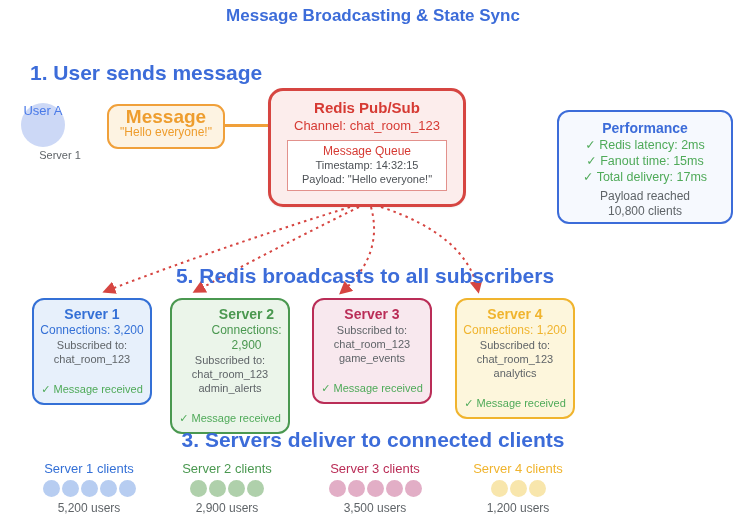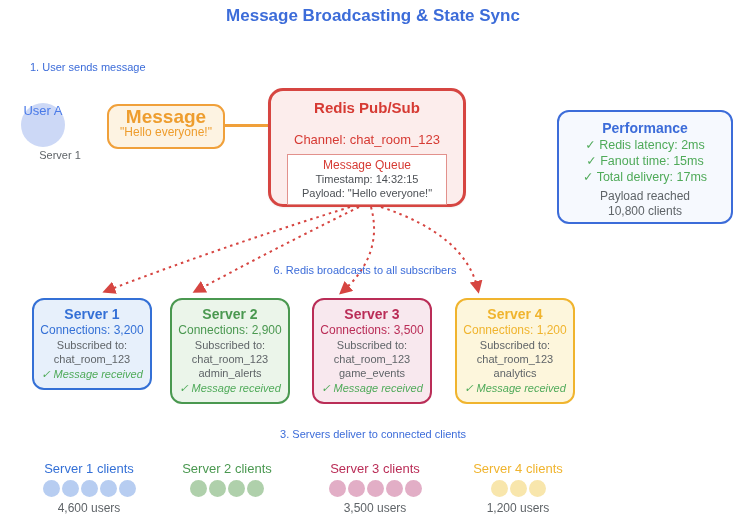--- a/index.html
+++ b/index.html
@@ -4,21 +4,21 @@
 <style>
   html,body{margin:0;padding:0;background:#ffffff;}
   .canvas{
     position:relative;width:746px;height:524px;overflow:hidden;background:#ffffff;
     font-family:"Liberation Sans",sans-serif;
   }
   .abs{position:absolute;}
 
   
   .title{top:6px;left:0;width:100%;text-align:center;font-size:17px;font-weight:bold;color:var(--heading-blue);}
-  .h-section{font-size:11px;font-weight:normal;color:var(--heading-blue);}
+  .h-section{font-size:21px;font-weight:bold;color:var(--heading-blue);}
   .h1{left:30px;top:61px;}
   .h2{left:0;width:730px;top:264px;text-align:center;}
   .h3{left:0;width:100%;top:428px;text-align:center;}
 
   
   .user-circle{left:21px;top:103px;width:44px;height:44px;border-radius:50%;
     background:var(--user-circle-bg);display:flex;align-items:flex-start;justify-content:center;
     font-size:13px;color:var(--user-circle-text);}
   .user-server{left:26px;top:149px;width:68px;text-align:center;font-size:11px;color:var(--gray-text);}
 
@@ -27,45 +27,45 @@
     border:2px solid var(--orange);border-radius:11px;text-align:center;padding-top:3px;}
   .msg-title{font-size:19px;font-weight:bold;color:var(--orange-text);line-height:16px;}
   .msg-text{font-size:12px;color:var(--orange-text);line-height:15px;}
   .connector{left:223px;top:124px;width:45px;height:3px;background:var(--orange);}
 
   
   .redis-box{left:268px;top:88px;width:192px;height:113px;background:var(--red-bg);
     border:3px solid var(--red);border-radius:15px;text-align:center;
     box-shadow:0 1px 2px rgba(0,0,0,0.06);}
   .redis-title{font-size:15px;font-weight:bold;color:var(--red-text);margin-top:8px;line-height:18px;}
-  .redis-channel{font-size:13px;color:var(--red-text);margin-top:15px;line-height:16px;}
+  .redis-channel{font-size:13px;color:var(--red-text);margin-top:1px;line-height:16px;}
   .queue-box{margin:6px 16px 0 16px;background:#ffffff;border:1.5px solid var(--queue-border);
     border-radius:0;padding:3px 0 4px 0;}
   .queue-title{font-size:12px;color:var(--red-text);line-height:15px;}
   .queue-line{font-size:11px;color:var(--queue-text);line-height:13.5px;}
 
   
   .perf-box{left:557px;top:110px;width:172px;height:110px;background:var(--perf-bg);
     border:2px solid var(--perf-blue);border-radius:12px;text-align:center;}
   .perf-title{font-size:14px;font-weight:bold;color:var(--perf-blue);margin-top:8px;line-height:17px;}
   .perf-metric{font-size:12.5px;color:var(--green-check);line-height:16px;}
   .perf-metric:first-of-type{margin-top:3px;}
   .perf-summary{font-size:12px;color:var(--gray-text);margin-top:4px;line-height:15px;}
 
   
   .server-card{top:298px;width:116px;border-radius:12px;text-align:center;
     border:2.5px solid;padding:5px 0 6px 0;}
   .card-title{font-size:14px;font-weight:bold;line-height:18px;}
   .card-conn{font-size:12px;line-height:15px;}
   .card-sub{font-size:11px;color:var(--gray-text);line-height:14px;}
-  .card-status{font-size:11px;color:var(--green-check);line-height:15px;margin-top:1px;font-style:italic;}
+  .card-status{font-size:11px;color:var(--green-check);line-height:15px;margin-top:16px;}
   .s1{left:32px;border-color:var(--s1);background:var(--s1-bg);}
   .s1 .card-title,.s1 .card-conn{color:var(--s1);}
   .s2{left:170px;border-color:var(--s2);background:var(--s2-bg);}
-  .s2 .card-title,.s2 .card-conn{color:var(--s2);}
+  .s2 .card-title,.s2 .card-conn{color:var(--s2);padding-left:33px;}
   .s3{left:312px;border-color:var(--s3);background:var(--s3-bg);}
   .s3 .card-title,.s3 .card-conn{color:var(--s3);}
   .s4{left:455px;border-color:var(--s4);background:var(--s4-bg);}
   .s4 .card-title,.s4 .card-conn{color:var(--s4);}
 
   
   .client-group{top:461px;width:118px;text-align:center;}
   .g1{left:30px;} .g2{left:168px;} .g3{left:316px;} .g4{left:459px;}
   .group-label{font-size:13px;line-height:15px;}
   .g1 .group-label{color:var(--s1);}
@@ -130,42 +130,41 @@
     <div class="perf-title">Performance</div>
     <div class="perf-metric">✓ Redis latency: 2ms</div>
     <div class="perf-metric">✓ Fanout time: 15ms</div>
     <div class="perf-metric">✓ Total delivery: 17ms</div>
     <div class="perf-summary">
       <div>Payload reached</div>
       <div>10,800 clients</div>
     </div>
   </div>
 
-  <div class="abs h-section h2">6. Redis broadcasts to all subscribers</div>
+  <div class="abs h-section h2">5. Redis broadcasts to all subscribers</div>
 
   <div class="abs server-card s1">
     <div class="card-title">Server 1</div>
     <div class="card-conn">Connections: 3,200</div>
     <div class="card-sub">Subscribed to:</div>
     <div class="card-sub">chat_room_123</div>
     <div class="card-status">✓ Message received</div>
   </div>
 
   <div class="abs server-card s2">
     <div class="card-title">Server 2</div>
     <div class="card-conn">Connections: 2,900</div>
     <div class="card-sub">Subscribed to:</div>
     <div class="card-sub">chat_room_123</div>
     <div class="card-sub">admin_alerts</div>
     <div class="card-status">✓ Message received</div>
   </div>
 
   <div class="abs server-card s3">
     <div class="card-title">Server 3</div>
-    <div class="card-conn">Connections: 3,500</div>
     <div class="card-sub">Subscribed to:</div>
     <div class="card-sub">chat_room_123</div>
     <div class="card-sub">game_events</div>
     <div class="card-status">✓ Message received</div>
   </div>
 
   <div class="abs server-card s4">
     <div class="card-title">Server 4</div>
     <div class="card-conn">Connections: 1,200</div>
     <div class="card-sub">Subscribed to:</div>
@@ -178,31 +177,32 @@
 
   <div class="abs client-group g1">
     <div class="group-label">Server 1 clients</div>
     <div class="dots">
         <span class="dot"></span>
         <span class="dot"></span>
         <span class="dot"></span>
         <span class="dot"></span>
         <span class="dot"></span>
       </div>
-    <div class="group-users">4,600 users</div>
+    <div class="group-users">5,200 users</div>
   </div>
 
   <div class="abs client-group g2">
     <div class="group-label">Server 2 clients</div>
     <div class="dots">
         <span class="dot"></span>
         <span class="dot"></span>
         <span class="dot"></span>
         <span class="dot"></span>
       </div>
+    <div class="group-users">2,900 users</div>
   </div>
 
   <div class="abs client-group g3">
     <div class="group-label">Server 3 clients</div>
     <div class="dots">
         <span class="dot"></span>
         <span class="dot"></span>
         <span class="dot"></span>
         <span class="dot"></span>
         <span class="dot"></span>

